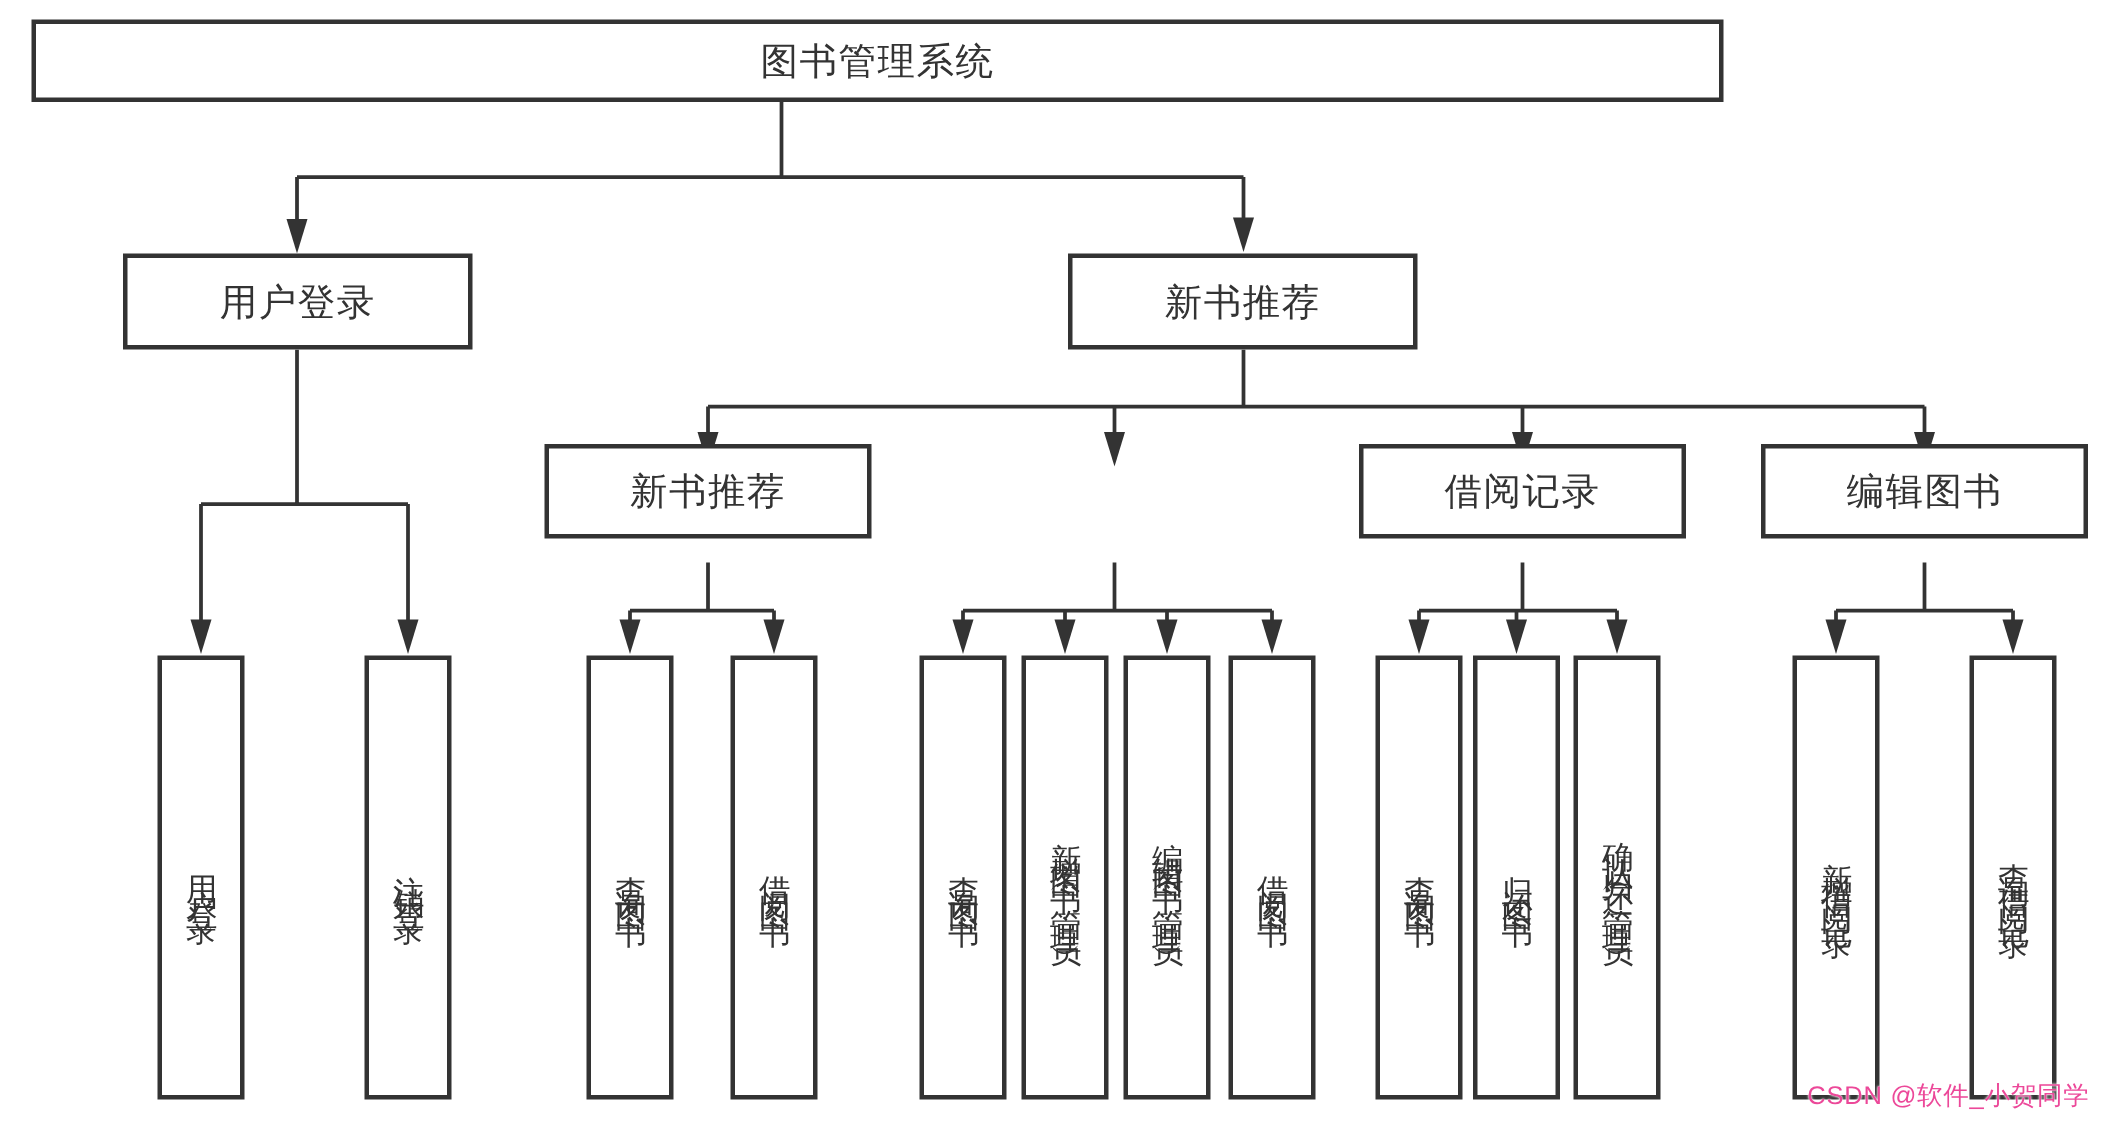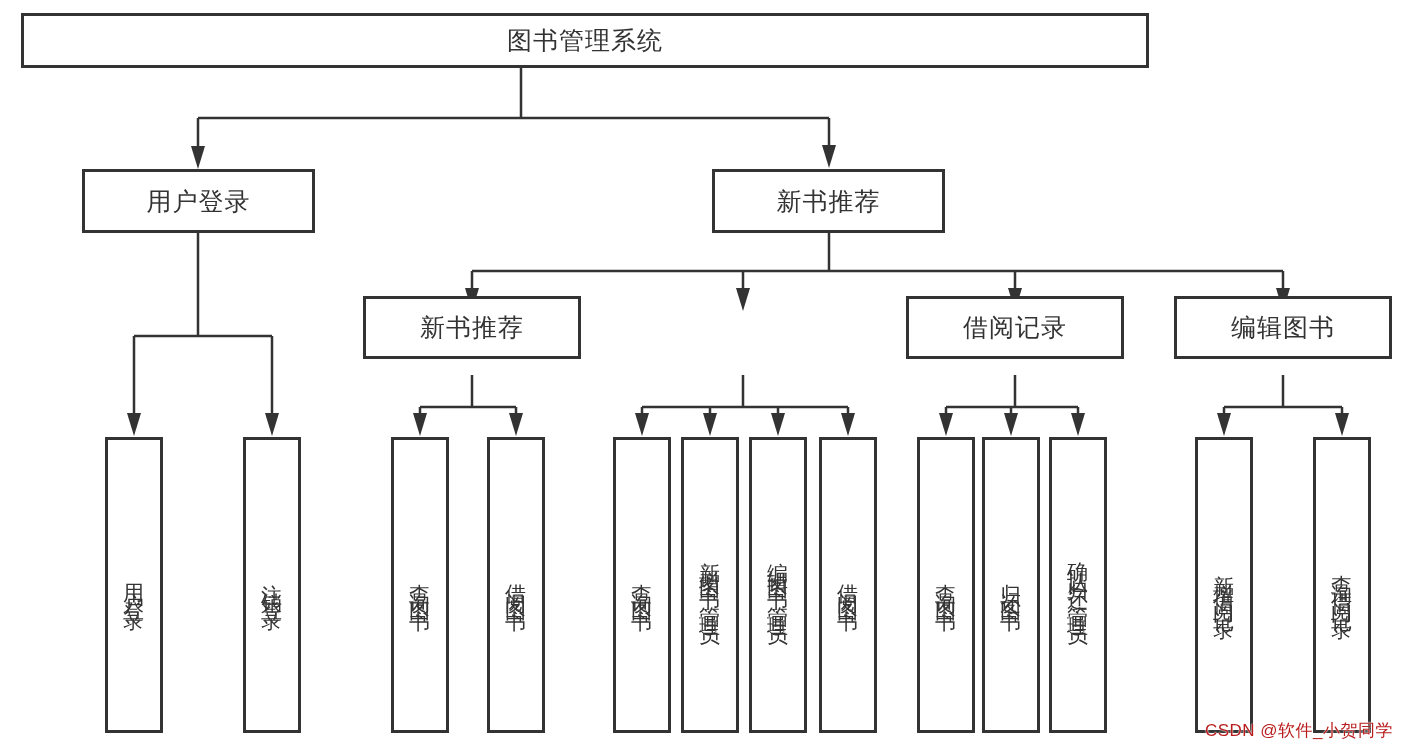--- a/index.html
+++ b/index.html
@@ -46,21 +46,21 @@
     color: #333333;
     white-space: nowrap;
   }
   .watermark {
     position: absolute;
     right: 12px;
     top: 719px;
     z-index: 5;
     font-size: 17px;
     letter-spacing: 0.5px;
-    color: #b91c1c;
+    color: #ec4899;
     text-shadow: 0 0 2px #ffffff, 0 0 1px #ffffff;
     white-space: nowrap;
   }
 </style>
 </head>
 <body>
 
 <div id="canvas">
 
   <svg id="wires" width="1405" height="747" viewBox="0 0 1405 747">

